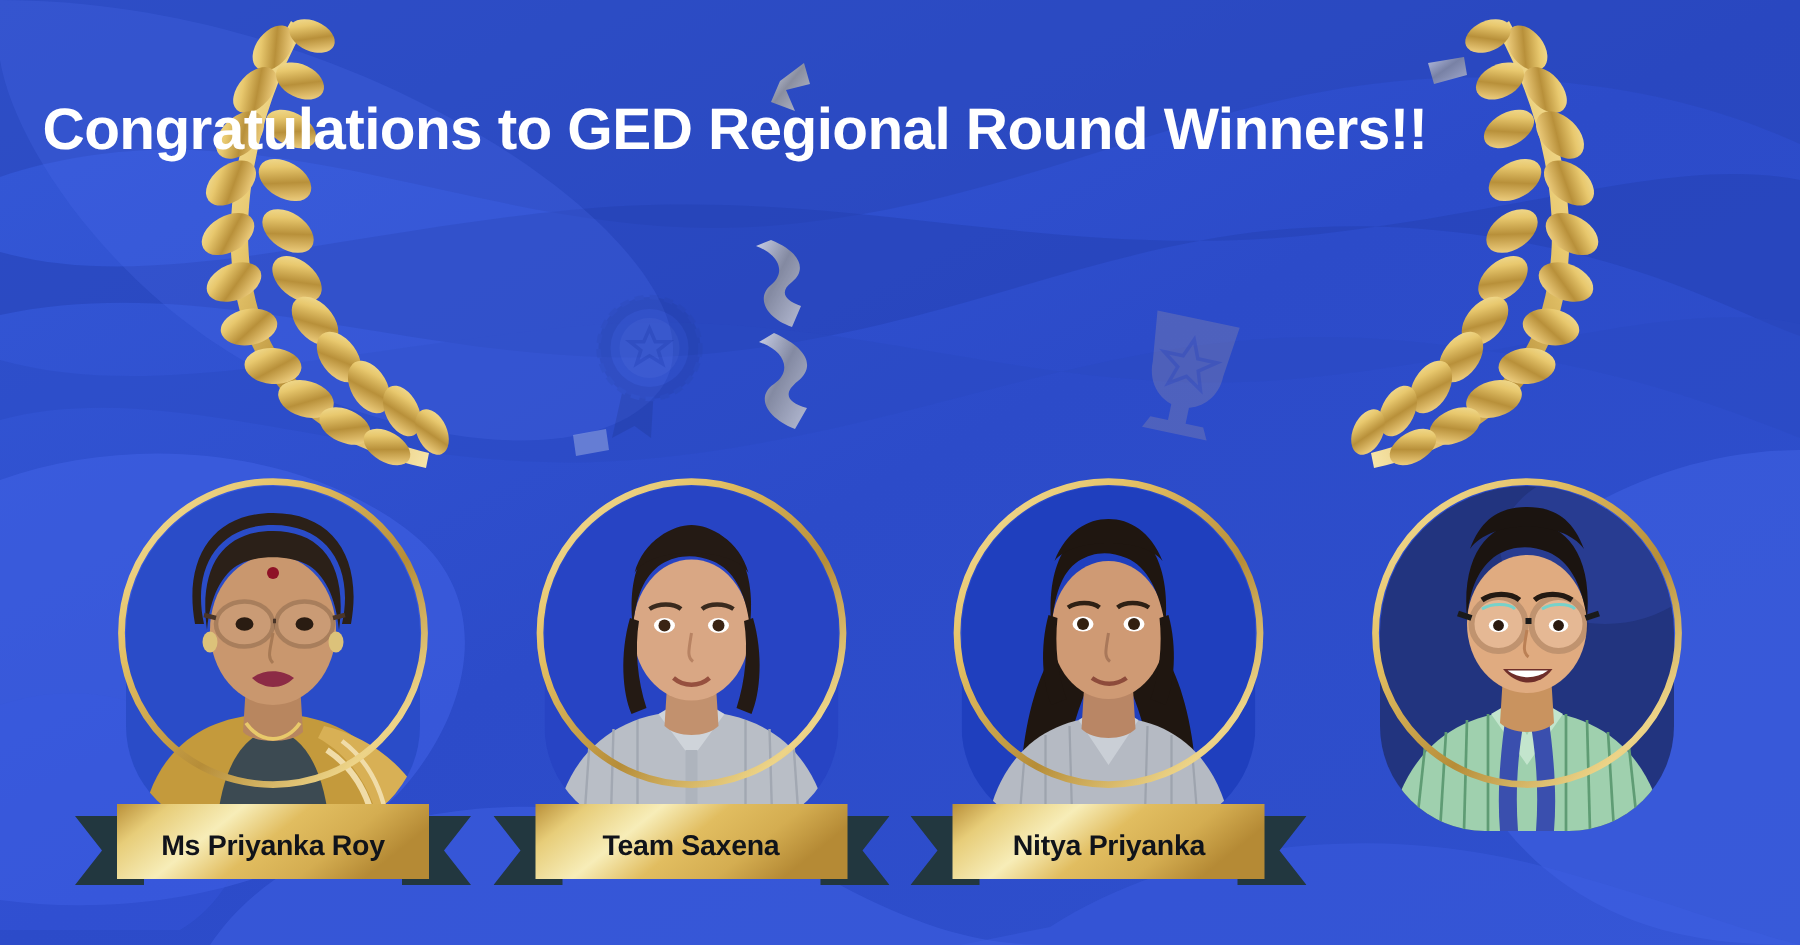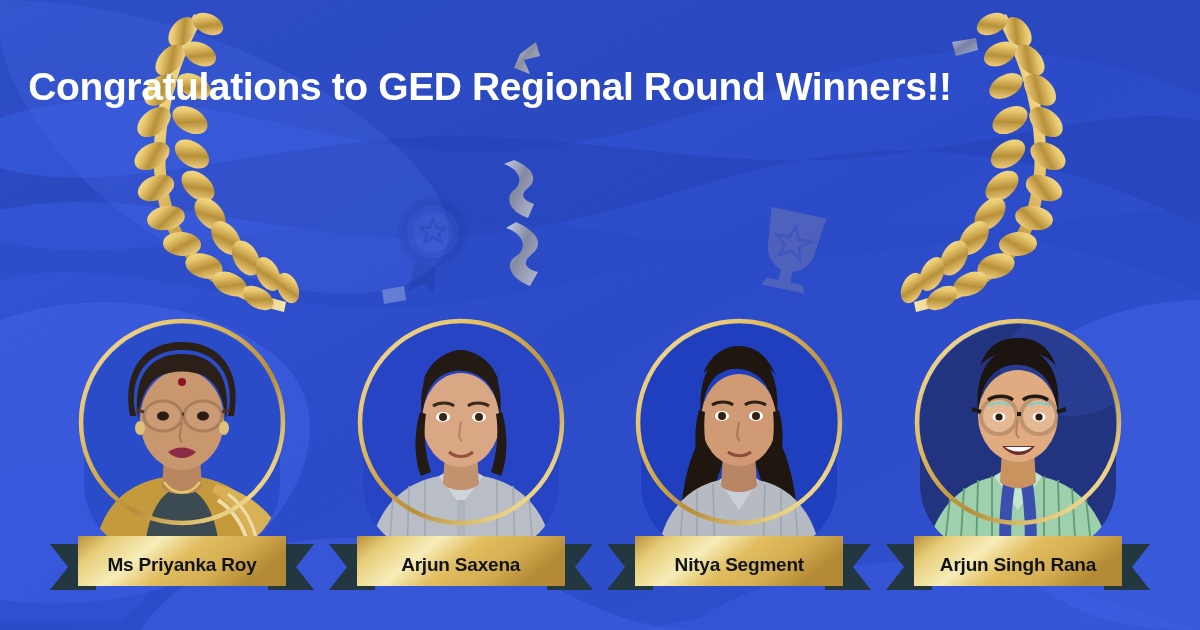--- a/index.html
+++ b/index.html
@@ -393,21 +393,21 @@
       </div>
       <svg class="photo-ring" viewBox="0 0 208 208">
         <circle cx="104" cy="104" r="101" fill="none" stroke="url(#ringGrad)" stroke-width="4.5"></circle>
       </svg>
       <div class="nameplate">
         <svg viewBox="0 0 264 62" style="position:absolute;inset:0;width:264px;height:62px;">
           <path d="M 0 10 L 46 10 L 46 56 L 0 56 L 18 33 Z" fill="#22373f"></path>
           <path d="M 264 10 L 218 10 L 218 56 L 264 56 L 246 33 Z" fill="#22373f"></path>
           <rect x="28" y="2" width="208" height="50" fill="url(#plateGrad)"></rect>
         </svg>
-        <div class="nameplate-text">Arjun Saxena</div>
+        <div class="nameplate-text">Team Saxena</div>
       </div>
     </div>
 
     <div class="winner">
       <div class="photo-clip">
         <svg class="portrait" viewBox="0 0 196 230">
           <rect width="196" height="230" fill="#1f3fbe"></rect>
 
           <path d="M 40 230 C 36 176 48 130 62 110 L 86 130 C 72 158 66 196 68 230 Z" fill="#1f1610"></path>
           <path d="M 156 230 C 160 176 148 130 134 110 L 110 130 C 124 158 130 196 128 230 Z" fill="#1f1610"></path>
@@ -447,21 +447,21 @@
       </div>
       <svg class="photo-ring" viewBox="0 0 208 208">
         <circle cx="104" cy="104" r="101" fill="none" stroke="url(#ringGrad)" stroke-width="4.5"></circle>
       </svg>
       <div class="nameplate">
         <svg viewBox="0 0 264 62" style="position:absolute;inset:0;width:264px;height:62px;">
           <path d="M 0 10 L 46 10 L 46 56 L 0 56 L 18 33 Z" fill="#22373f"></path>
           <path d="M 264 10 L 218 10 L 218 56 L 264 56 L 246 33 Z" fill="#22373f"></path>
           <rect x="28" y="2" width="208" height="50" fill="url(#plateGrad)"></rect>
         </svg>
-        <div class="nameplate-text">Nitya Segment</div>
+        <div class="nameplate-text">Nitya Priyanka</div>
       </div>
     </div>
 
     <div class="winner">
       <div class="photo-clip">
         <svg class="portrait" viewBox="0 0 196 230">
           <rect width="196" height="230" fill="#22347f"></rect>
           <ellipse cx="150" cy="40" rx="70" ry="52" fill="#2b4099" opacity="0.7"></ellipse>
 
           <path d="M 6 230 C 16 176 52 150 98 150 C 144 150 180 176 190 230 Z" fill="#9fd0ae"></path>
@@ -508,24 +508,16 @@
 
           <path d="M 98 96 C 96 107 95 111 99 114" fill="none" stroke="#bb8055" stroke-width="2"></path>
 
           <path d="M 82 122 C 92 134 106 134 115 122 Z" fill="#6e2e2a"></path>
           <path d="M 85 123 C 93 129 104 129 112 123 Z" fill="#ffffff"></path>
         </svg>
       </div>
       <svg class="photo-ring" viewBox="0 0 208 208">
         <circle cx="104" cy="104" r="101" fill="none" stroke="url(#ringGrad)" stroke-width="4.5"></circle>
       </svg>
-      <div class="nameplate">
-        <svg viewBox="0 0 264 62" style="position:absolute;inset:0;width:264px;height:62px;">
-          <path d="M 0 10 L 46 10 L 46 56 L 0 56 L 18 33 Z" fill="#22373f"></path>
-          <path d="M 264 10 L 218 10 L 218 56 L 264 56 L 246 33 Z" fill="#22373f"></path>
-          <rect x="28" y="2" width="208" height="50" fill="url(#plateGrad)"></rect>
-        </svg>
-        <div class="nameplate-text">Arjun Singh Rana</div>
-      </div>
     </div>
 
   </div>
 </div>
 
 </body></html>

